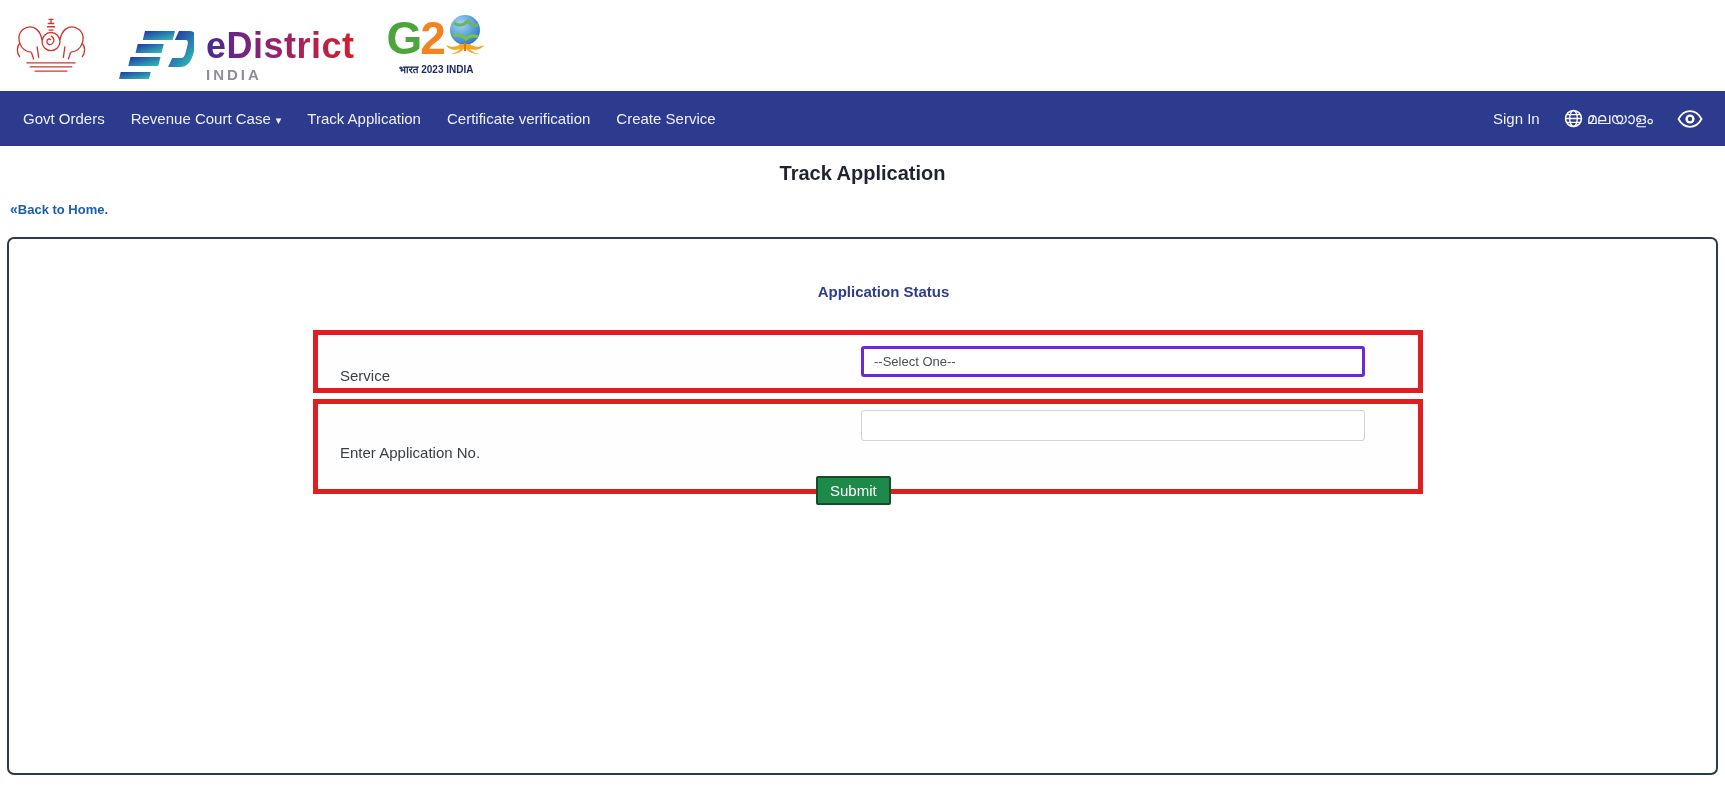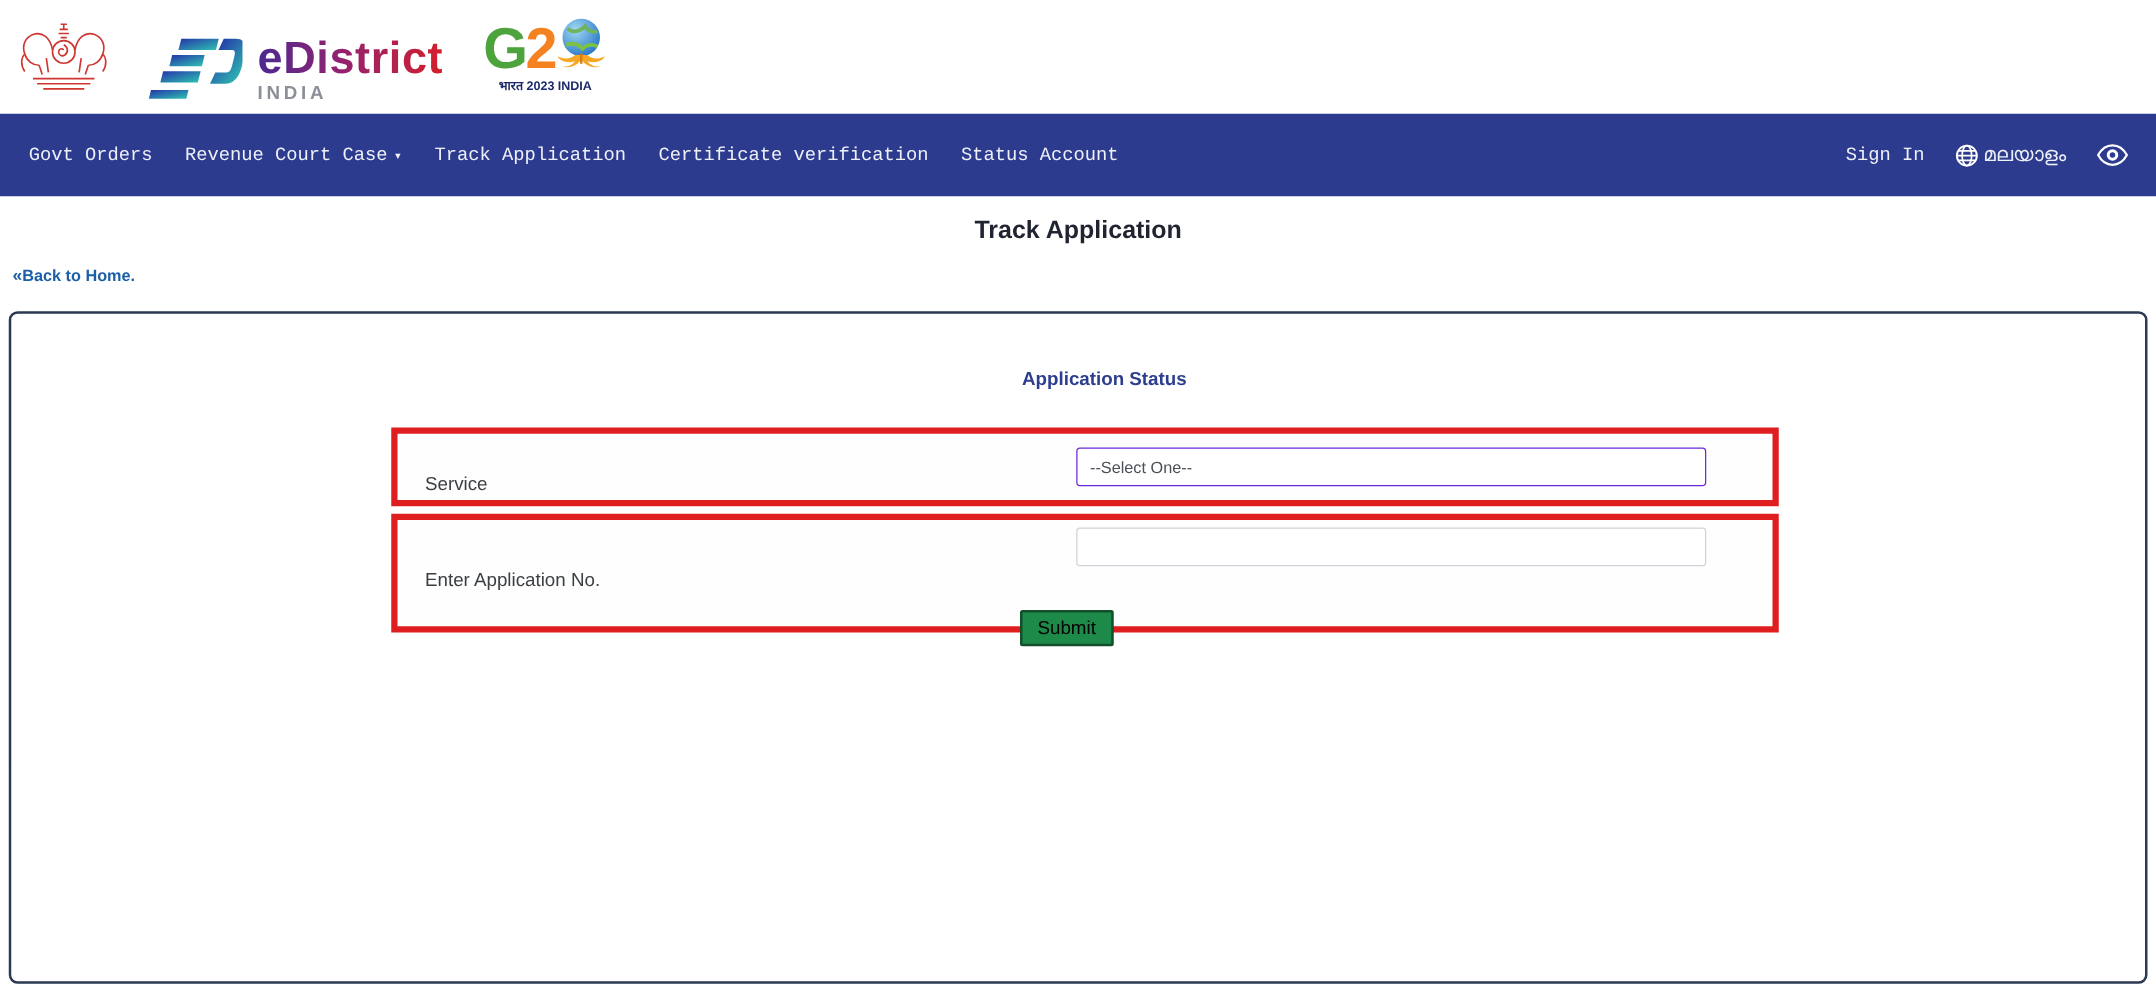--- a/index.html
+++ b/index.html
@@ -31,25 +31,24 @@
     font-size: 15px; letter-spacing: 3px; color:#8a8f98; font-weight:600; margin-top:2px;
   }
   .g20-logo { display:flex; flex-direction:column; align-items:center; line-height:1; margin-left: 6px; }
   .g20-row { display:flex; align-items:center; }
   .g20-g { font-size: 46px; font-weight: 700; color:#4da43c; letter-spacing:-2px; }
   .g20-two { font-size: 46px; font-weight: 700; color:#f58220; letter-spacing:-2px; }
   .g20-caption { font-size: 10px; color:#1d2b6b; font-weight:700; margin-top:2px; }
 
   
   .navbar {
-    height: 66px; background:#2c3b8e;
+    height: 55px; background:#2c3b8e;
     display:flex; align-items:center;
     padding: 0 22px 0 10px;
     color:#eef0f8;
-    font-family:Liberation Mono, monospace;
   }
   .nav-items { display:flex; align-items:center; list-style:none; }
   .nav-item {
     font-size: 15px; font-weight: 500; color:#eef0f8;
     padding: 8px 13px; cursor:pointer; white-space:nowrap;
   }
   .nav-item .caret { font-size: 11px; margin-left: 5px; }
   .nav-right { margin-left:auto; display:flex; align-items:center; gap: 24px; }
   .sign-in { font-size: 15px; cursor:pointer; }
   .lang-btn { display:flex; align-items:center; gap:4px; font-size:16px; cursor:pointer; }
@@ -91,39 +90,39 @@
   }
   .field-label {
     font-size: 15px; color:#3a3f44;
     padding-left: 22px;
     margin-top: 28px;
   }
   .service-select {
     -webkit-appearance:none; appearance:none;
     width: 504px; height: 31px;
     margin-left:auto; margin-right: 53px;
-    border: 1px solid #6d28d9; border-radius: 3px;
+    border: 3px solid #6d28d9; border-radius: 3px;
     background:#fff; color:#495057;
     font-size: 13px; padding: 0 10px;
     font-family: "Liberation Sans", sans-serif;
   }
   .box-appno { margin-top: 6px; height: 95px; padding-top: 6px; }
   .appno-row { display:flex; align-items:flex-start; }
   .appno-row .field-label { padding-top: 6px; }
   .appno-input {
     width: 504px; height: 31px;
     margin-left:auto; margin-right: 53px;
     border: 1px solid #ced4da; border-radius: 3px;
     background:#fff; font-size: 14px; padding: 0 10px; color:#212529;
     font-family: "Liberation Sans", sans-serif;
   }
   .submit-btn {
     display:block; margin: 15px 0 0 498px;
     background:#1d8a4a; border: 2px solid #11502b;
-    color:#000000; font-size: 15px; font-weight: 500;
+    color:#ffffff; font-size: 15px; font-weight: 500;
     padding: 4px 12px; border-radius: 2px; cursor:pointer;
     font-family: "Liberation Sans", sans-serif;
   }
 </style>
 </head>
 <body>
 
 <div class="viewport">
 
   
@@ -188,21 +187,21 @@
     </div>
   </header>
 
   
   <nav class="navbar">
     <ul class="nav-items">
       <li class="nav-item"><span>Govt Orders</span></li>
       <li class="nav-item"><span>Revenue Court Case</span><span class="caret">▾</span></li>
       <li class="nav-item"><span>Track Application</span></li>
       <li class="nav-item"><span>Certificate verification</span></li>
-      <li class="nav-item"><span>Status Account</span></li>
+      <li class="nav-item"><span>Create Service</span></li>
     </ul>
 
     <div class="nav-right">
       <span class="sign-in">Sign In</span>
 
       <span class="lang-btn">
         <svg width="19" height="19" viewBox="0 0 20 20">
           <circle cx="10" cy="10" r="8.4" stroke="#fff" stroke-width="1.6" fill="none"></circle>
           <ellipse cx="10" cy="10" rx="4" ry="8.4" stroke="#fff" stroke-width="1.4" fill="none"></ellipse>
           <path d="M1.6 10h16.8M2.6 6h14.8M2.6 14h14.8" stroke="#fff" stroke-width="1.4"></path>

